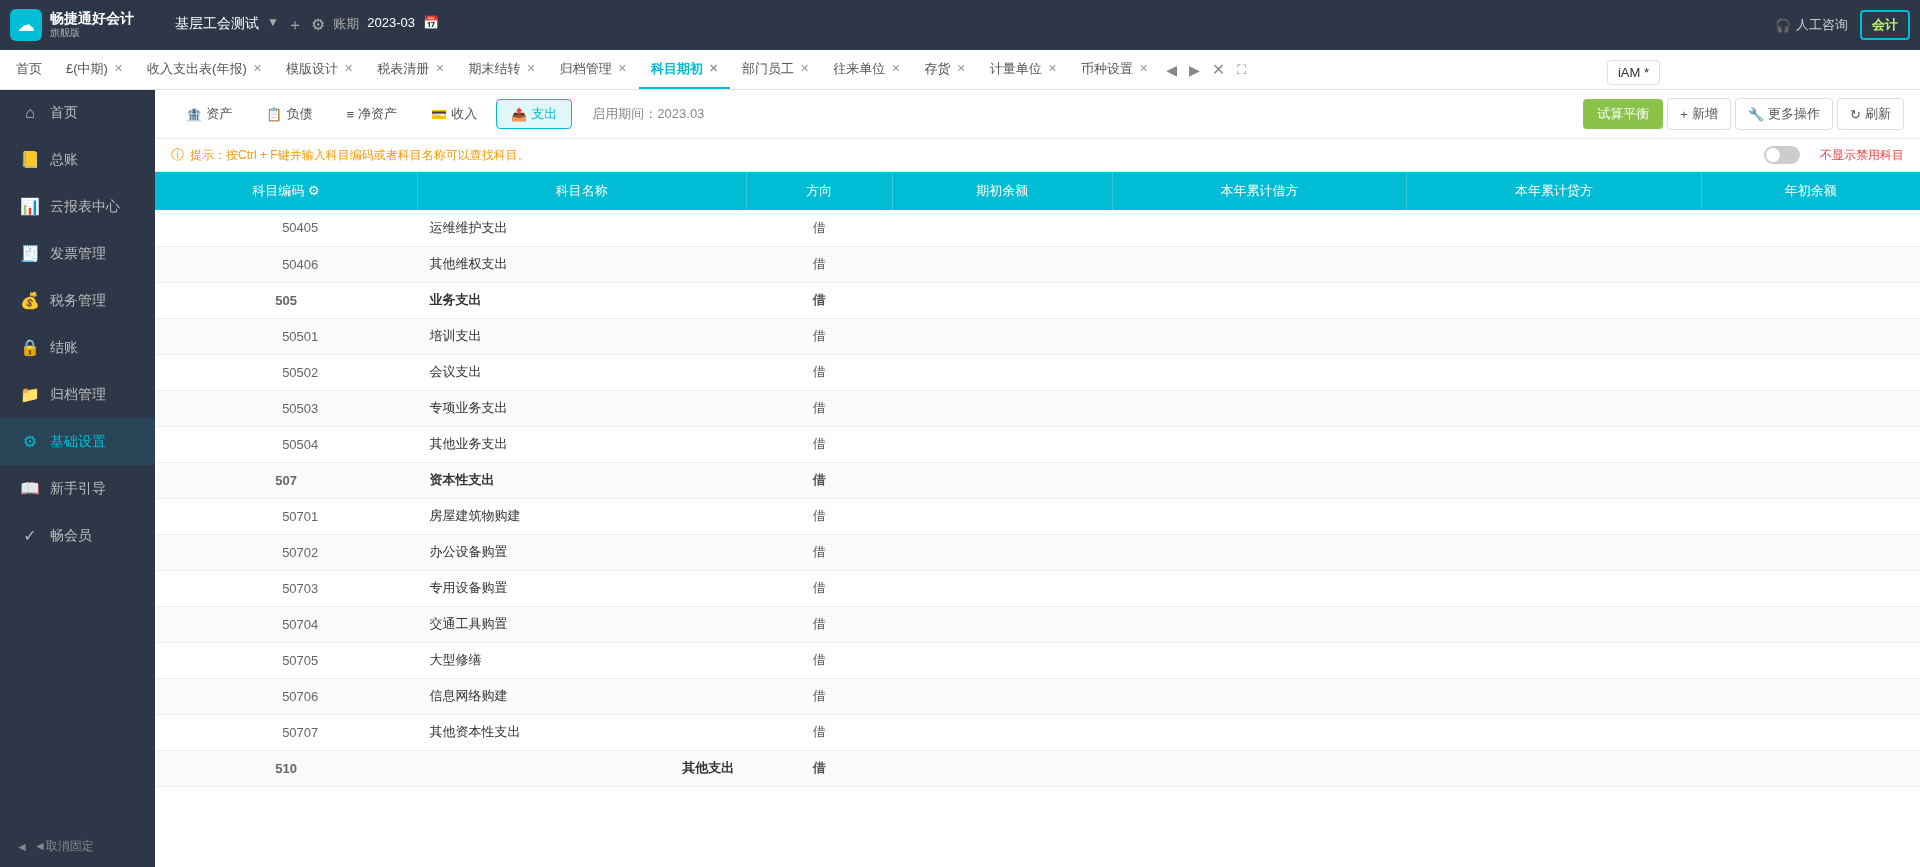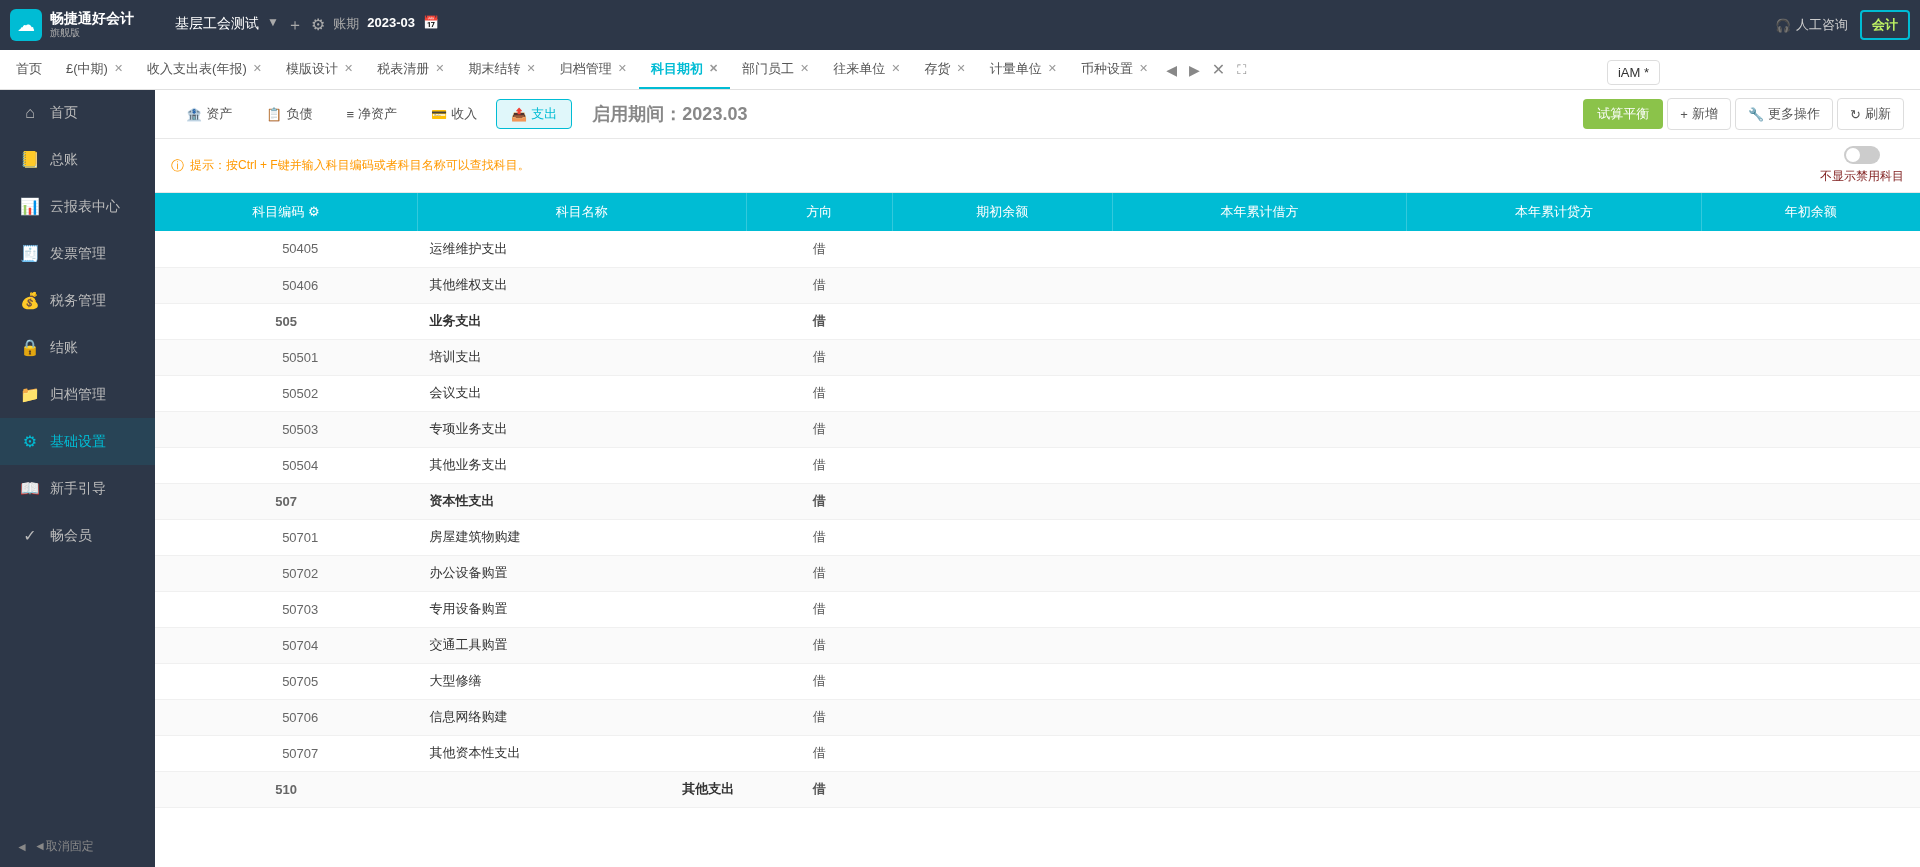--- a/index.html
+++ b/index.html
@@ -35,21 +35,21 @@
       display: flex;
       align-items: flex-start;
       gap: 8px;
       padding-left: 10px;
     }
     .company-name { color: #fff; font-size: 14px; }
     .dropdown-arrow { color: #aaa; font-size: 12px; cursor: pointer; }
     .plus-btn { color: #aaa; font-size: 16px; cursor: pointer; }
     .settings-btn { color: #aaa; font-size: 16px; cursor: pointer; }
     .period-label { color: #aaa; font-size: 13px; }
-    .period-value { color: #fff; font-size: 13px; font-weight: bold; }
+    .period-value { color: #fff; font-size: 13px; font-weight: normal; }
     .calendar-icon { color: #00bcd4; cursor: pointer; }
     .header-right {
       display: flex;
       align-items: center;
       gap: 12px;
     }
     .service-btn {
       display: flex; align-items: center; gap: 4px;
       color: #ccc; font-size: 13px; cursor: pointer;
     }
@@ -161,24 +161,23 @@
       border: 1px solid transparent;
     }
     .subject-tab.active {
       background: #e0f7fa;
       color: #00bcd4;
       border-color: #00bcd4;
     }
     .toggle-container {
       display: flex;
       align-items: center;
-      gap: 4px;
+      gap: 20px;
       font-size: 12px;
-      color: #7f1d1d;
-      flex-direction: column;
+      color: #ef4444;
     }
     .toggle-switch {
       width: 36px; height: 18px;
       background: #ccc;
       border-radius: 9px;
       position: relative;
       cursor: pointer;
     }
     .toggle-switch::after {
       content: '';
@@ -445,21 +444,21 @@
         <span>净资产</span>
       </div>
       <div class="subject-tab">
         <span>💳</span>
         <span>收入</span>
       </div>
       <div class="subject-tab active">
         <span>📤</span>
         <span>支出</span>
       </div>
-      <div style="margin-left:16px; color:#888; font-size:18px;font-weight:bold;">启用期间：2023.03</div>
+      <div style="margin-left:16px; color:#888; font-size:13px;">启用期间：2023.03</div>
       <div style="flex:1;"></div>
       <button class="btn-balance">试算平衡</button>
       <button class="btn-new">
         <span>+</span>
         <span>新增</span>
       </button>
       <button class="btn-more">
         <span>🔧</span>
         <span>更多操作</span>
       </button>

